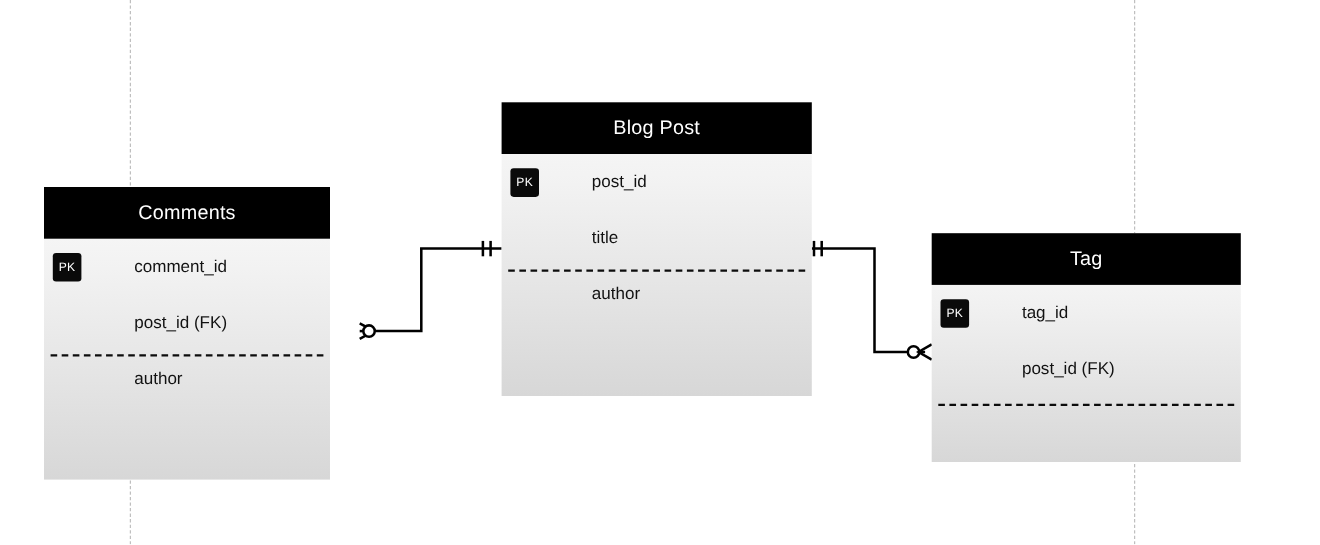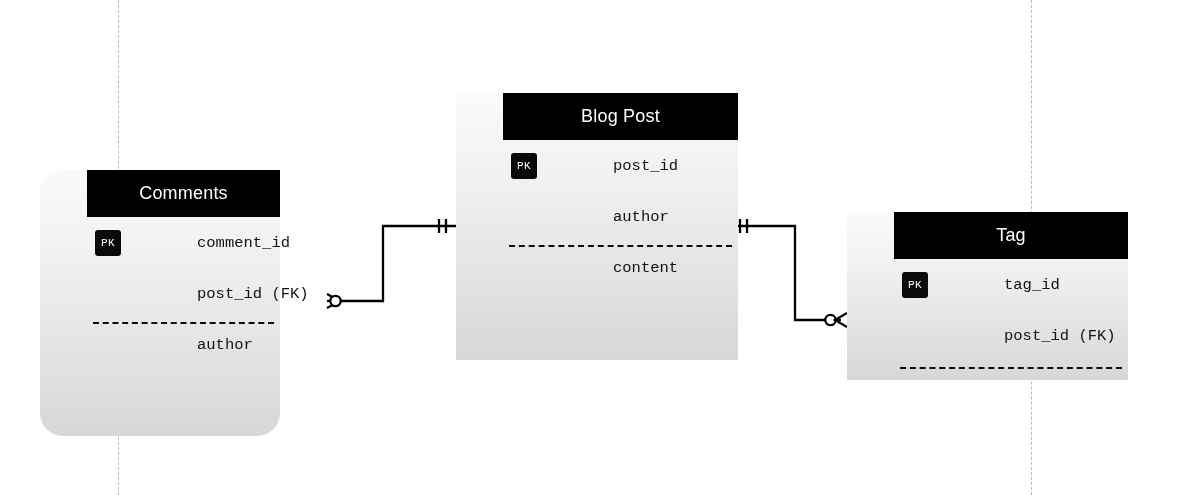--- a/index.html
+++ b/index.html
@@ -26,59 +26,57 @@
     height: 495px;
     border-left: 1.4px dashed #b9b9b9;
   }
 
   
   .entity {
     position: absolute;
     box-sizing: border-box;
     background: linear-gradient(to bottom, #fafafa 0%, #f2f2f2 28%, #e4e4e4 66%, #d7d7d7 100%);
     z-index: 3;
-    padding-left: 47px;
   }
   .entity-header {
     box-sizing: border-box;
     background: #000000;
     color: #ffffff;
     text-align: center;
     font-size: 18px;
     line-height: 47px;
     height: 47px;
     letter-spacing: 0.2px;
   }
   .entity-body {
     position: relative;
   }
   .field-row {
     position: relative;
     height: 51px;
     display: flex;
     align-items: center;
-    font-family: Liberation Mono, monospace;
   }
   .pk-badge {
     position: absolute;
     left: 8px;
     width: 26px;
     height: 26px;
     background: #0a0a0a;
     border-radius: 3px;
     color: #ffffff;
     font-size: 11px;
     line-height: 26px;
     text-align: center;
     font-weight: 400;
     letter-spacing: 0.3px;
   }
   .field-name {
     position: absolute;
-    left: 110px;
+    left: 82px;
     font-size: 15.5px;
     color: #121212;
     white-space: nowrap;
   }
   .sep {
     position: absolute;
     left: 6px;
     right: 6px;
     height: 0;
     border-top: 2px dashed #0c0c0c;
@@ -144,21 +142,21 @@
       </g>
 
       <g>
         <circle class="link-circle" cx="830.5" cy="320" r="5.2"></circle>
         <path class="link-mark" d="M 847 313 L 835 320 L 847 327"></path>
         <path class="link-mark" d="M 835 320 L 841 320"></path>
       </g>
     </g>
   </svg>
 
-  <div class="entity" style="left:40px; top:170px; width:240px; height:266px;border-radius:23px;">
+  <div class="entity" style="left:40px; top:170px; width:260px; height:266px;">
     <div class="entity-header">Comments</div>
     <div class="entity-body">
       <div class="field-row">
         <span class="pk-badge">PK</span>
         <span class="field-name">comment_id</span>
       </div>
       <div class="sep" style="top:105px"></div>
       <div class="field-row">
         <span class="field-name">post_id (FK)</span>
       </div>
@@ -170,29 +168,29 @@
 
   <div class="entity" style="left:456px; top:93px; width:282px; height:267px;">
     <div class="entity-header">Blog Post</div>
     <div class="entity-body">
       <div class="field-row">
         <span class="pk-badge">PK</span>
         <span class="field-name">post_id</span>
       </div>
       <div class="sep" style="top:105px"></div>
       <div class="field-row">
+        <span class="field-name">title</span>
+      </div>
+      <div class="field-row">
         <span class="field-name">author</span>
-      </div>
-      <div class="field-row">
-        <span class="field-name">content</span>
       </div>
     </div>
   </div>
 
-  <div class="entity" style="left:847px; top:212px; width:281px; height:168px;">
+  <div class="entity" style="left:847px; top:212px; width:281px; height:208px;">
     <div class="entity-header">Tag</div>
     <div class="entity-body">
       <div class="field-row">
         <span class="pk-badge">PK</span>
         <span class="field-name">tag_id</span>
       </div>
       <div class="sep" style="top:108px"></div>
       <div class="field-row">
         <span class="field-name">post_id (FK)</span>
       </div>

